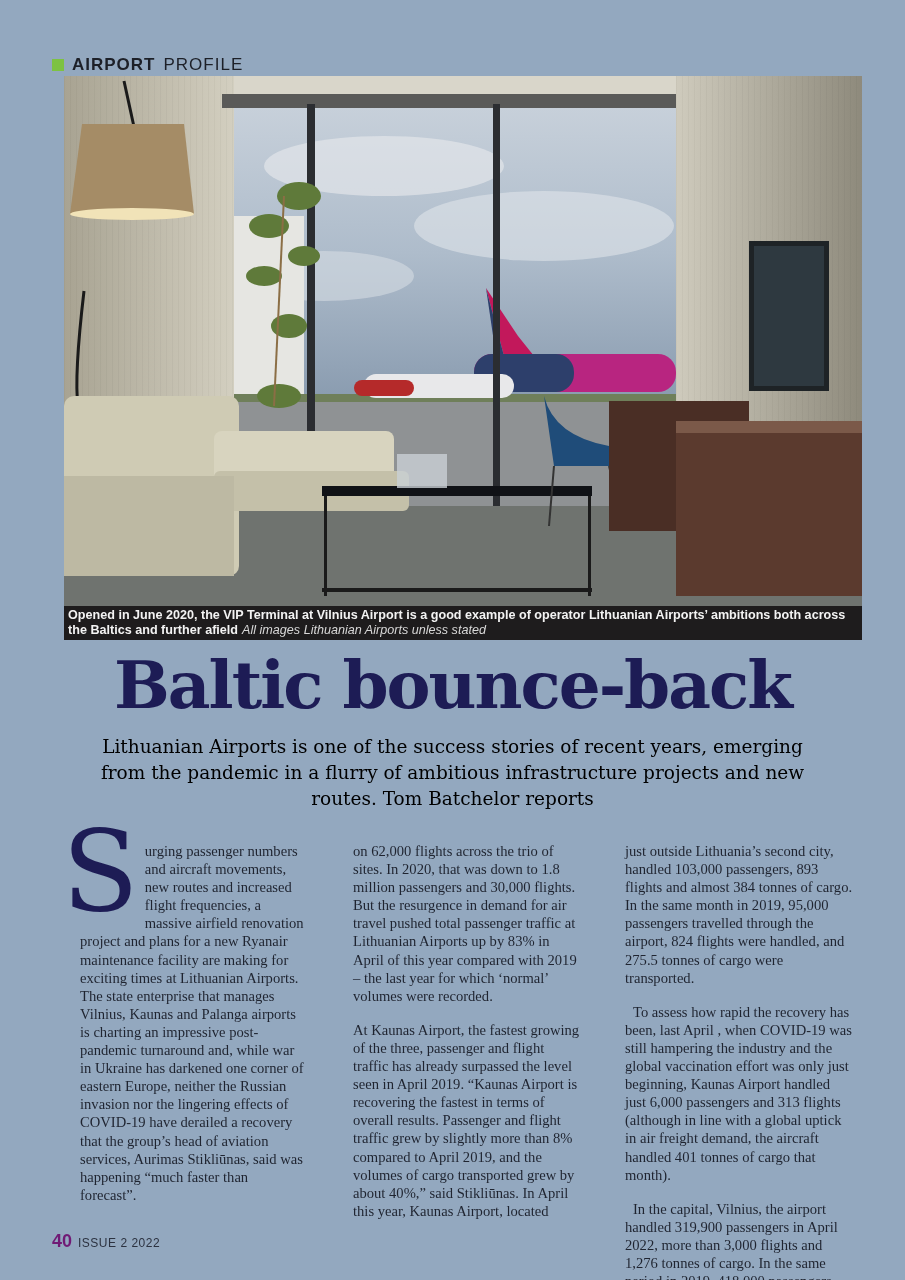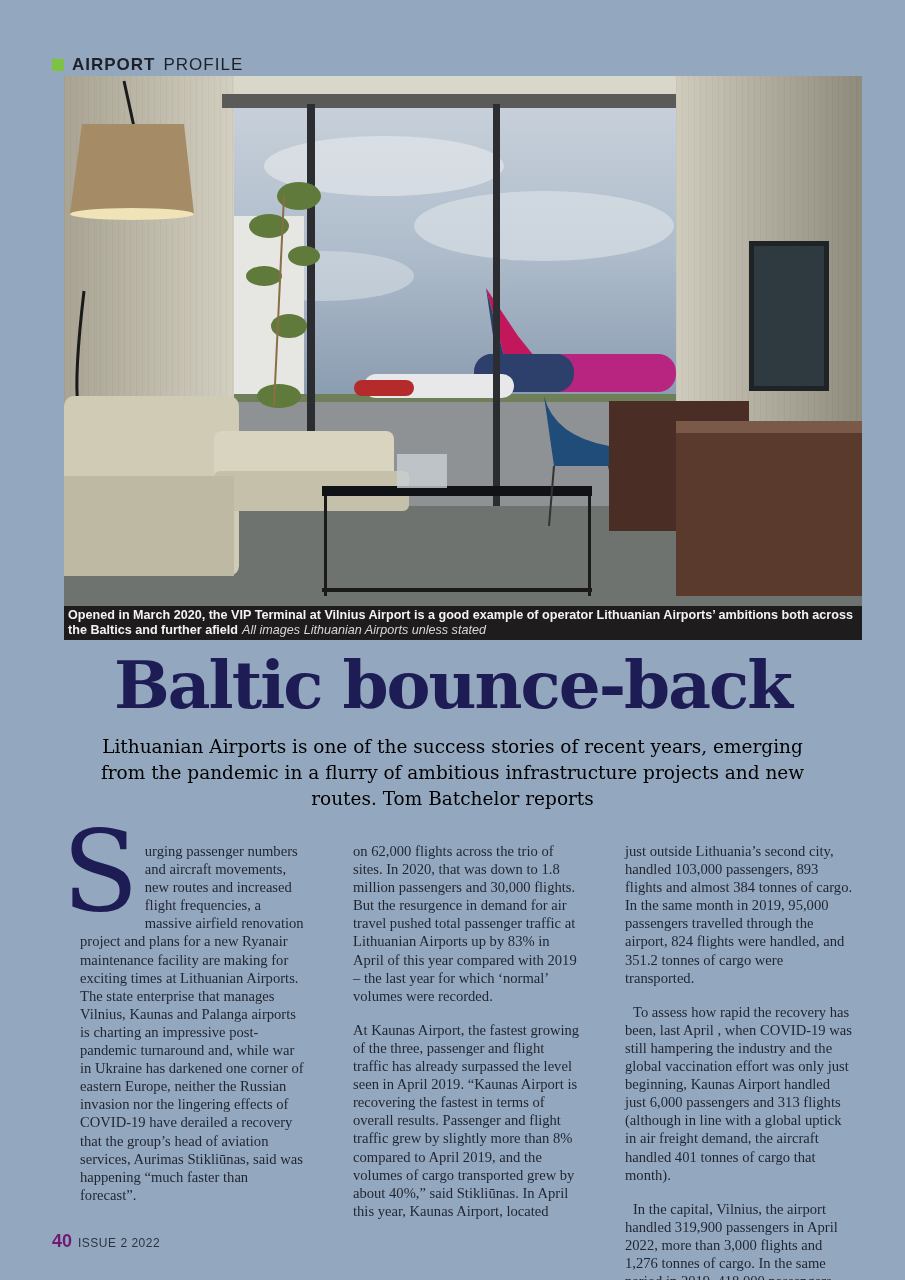--- a/index.html
+++ b/index.html
@@ -161,38 +161,38 @@
     <rect x="545" y="325" width="140" height="130" fill="#4a2e25"></rect>
     <rect x="612" y="345" width="186" height="175" fill="#5b3a2e"></rect>
     <rect x="612" y="345" width="186" height="12" fill="#7b5949"></rect>
 
     <rect x="685" y="165" width="80" height="150" fill="#1e2326"></rect>
     <rect x="690" y="170" width="70" height="140" fill="#2e3940"></rect>
   </svg>
 </div>
 
 <div class="caption">
-  <span>Opened in March 2020, the VIP Terminal at Vilnius Airport is a good example of operator Lithuanian Airports’ ambitions both across the Baltics and further afield</span><span class="credit">All images Lithuanian Airports unless stated</span>
+  <span>Opened in June 2020, the VIP Terminal at Vilnius Airport is a good example of operator Lithuanian Airports’ ambitions both across the Baltics and further afield</span><span class="credit">All images Lithuanian Airports unless stated</span>
 </div>
 
 <h1 class="headline" style="margin:0;">Baltic bounce-back</h1>
 
 <div class="standfirst">Lithuanian Airports is one of the success stories of recent years, emerging from the pandemic in a flurry of ambitious infrastructure projects and new routes. Tom Batchelor reports</div>
 
 <div class="columns">
   <div class="col col1">
     <span class="dropcap">S</span>
     <p>urging passenger numbers and aircraft movements, new routes and increased flight frequencies, a massive airfield renovation project and plans for a new Ryanair maintenance facility are making for exciting times at Lithuanian Airports. The state enterprise that manages Vilnius, Kaunas and Palanga airports is charting an impressive post-pandemic turnaround and, while war in Ukraine has darkened one corner of eastern Europe, neither the Russian invasion nor the lingering effects of COVID-19 have derailed a recovery that the group’s head of aviation services, Aurimas Stikliūnas, said was happening “much faster than forecast”.</p>
   </div>
   <div class="col col2">
     <p>on 62,000 flights across the trio of sites. In 2020, that was down to 1.8 million passengers and 30,000 flights. But the resurgence in demand for air travel pushed total passenger traffic at Lithuanian Airports up by 83% in April of this year compared with 2019 – the last year for which ‘normal’ volumes were recorded.</p>
     <p>At Kaunas Airport, the fastest growing of the three, passenger and flight traffic has already surpassed the level seen in April 2019. “Kaunas Airport is recovering the fastest in terms of overall results. Passenger and flight traffic grew by slightly more than 8% compared to April 2019, and the volumes of cargo transported grew by about 40%,” said Stikliūnas. In April this year, Kaunas Airport, located</p>
   </div>
   <div class="col col3">
-    <p>just outside Lithuania’s second city, handled 103,000 passengers, 893 flights and almost 384 tonnes of cargo. In the same month in 2019, 95,000 passengers travelled through the airport, 824 flights were handled, and 351.2 tonnes of cargo were transported.</p>
+    <p>just outside Lithuania’s second city, handled 103,000 passengers, 893 flights and almost 384 tonnes of cargo. In the same month in 2019, 95,000 passengers travelled through the airport, 824 flights were handled, and 275.5 tonnes of cargo were transported.</p>
     <p class="indent">To assess how rapid the recovery has been, last April , when COVID-19 was still hampering the industry and the global vaccination effort was only just beginning, Kaunas Airport handled just 6,000 passengers and 313 flights (although in line with a global uptick in air freight demand, the aircraft handled 401 tonnes of cargo that month).</p>
     <p class="indent">In the capital, Vilnius, the airport handled 319,900 passengers in April 2022, more than 3,000 flights and 1,276 tonnes of cargo. In the same period in 2019, 418,000 passengers travelled through</p>
   </div>
 </div>
 
 <div class="folio">
   <span class="num">40</span>
   <span class="issue">ISSUE 2 2022</span>
 </div>
 

